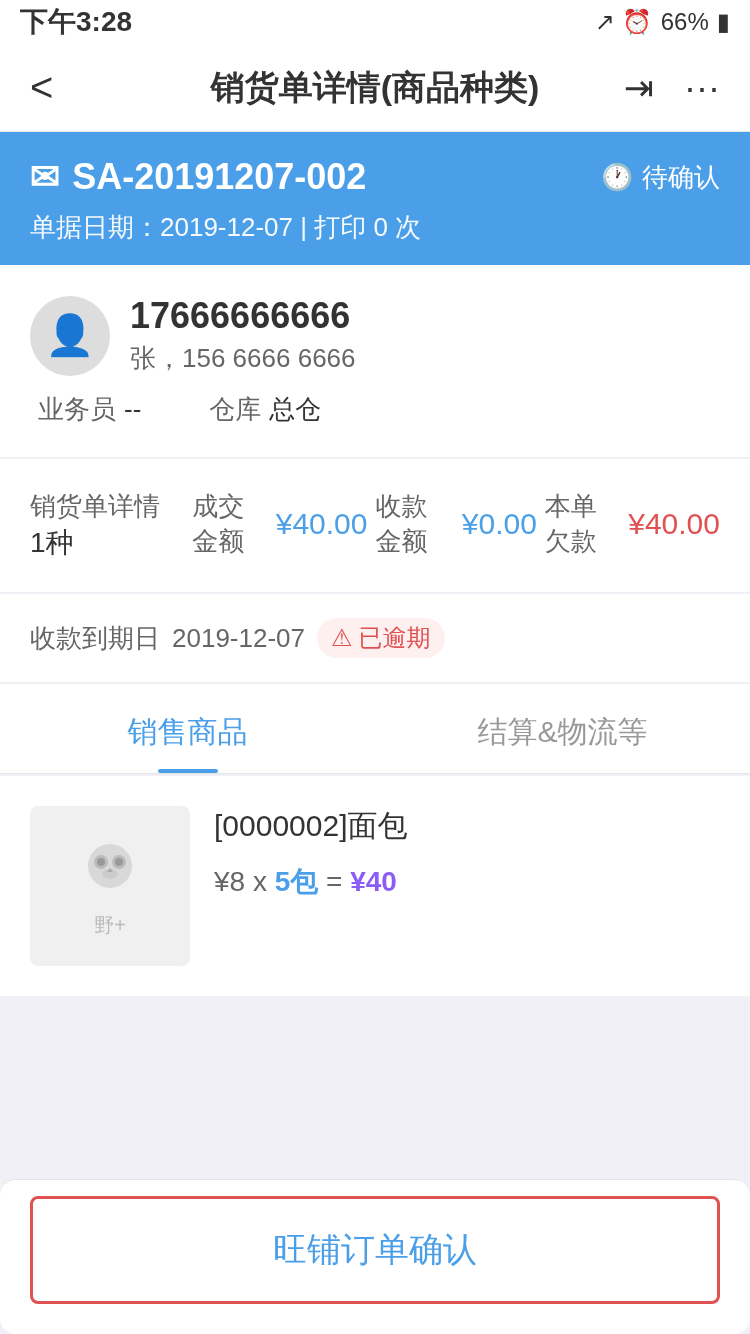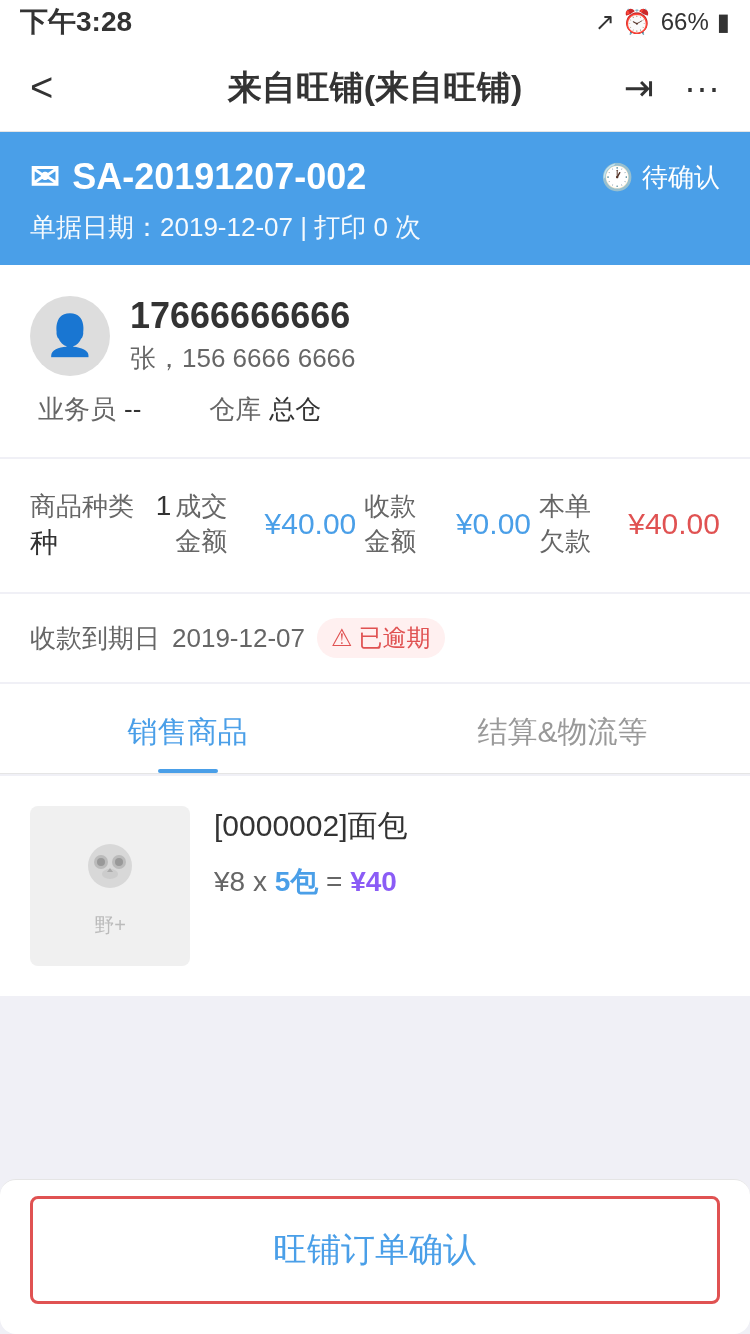--- a/index.html
+++ b/index.html
@@ -298,21 +298,21 @@
   <div class="status-right">
     <span>↗</span>
     <span>⏰</span>
     <span>66%</span>
     <span>▮</span>
   </div>
 </div>
 
 <div class="nav-bar">
   <div class="nav-back">&lt;</div>
-  <div class="nav-title">来自旺铺(来自旺铺)</div>
+  <div class="nav-title">销货单详情(商品种类)</div>
   <div class="nav-actions">
     <span class="nav-icon">⇥</span>
     <span class="nav-icon">···</span>
   </div>
 </div>
 
 <div class="order-header">
   <div class="order-header-top">
     <div class="order-id">
       <span>✉</span>
@@ -345,21 +345,21 @@
     </div>
     <div class="meta-item">
       <span class="meta-label">仓库</span>
       <span class="meta-value">总仓</span>
     </div>
   </div>
 </div>
 
 <div class="summary-section">
   <div class="summary-left">
-    <span>商品种类</span>
+    <span>销货单详情</span>
     <span>&nbsp;</span>
     <span class="summary-left-value">1种</span>
   </div>
   <div class="summary-right">
     <div class="summary-row">
       <span class="summary-label">成交金额</span>
       <span class="amount-blue">¥40.00</span>
     </div>
     <div class="summary-row">
       <span class="summary-label">收款金额</span>

